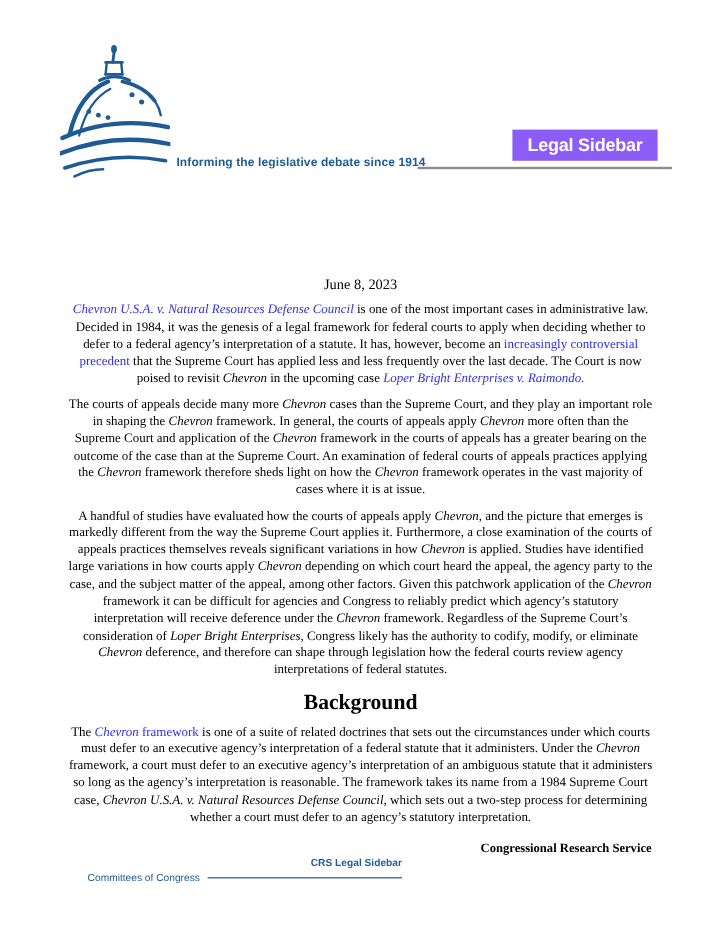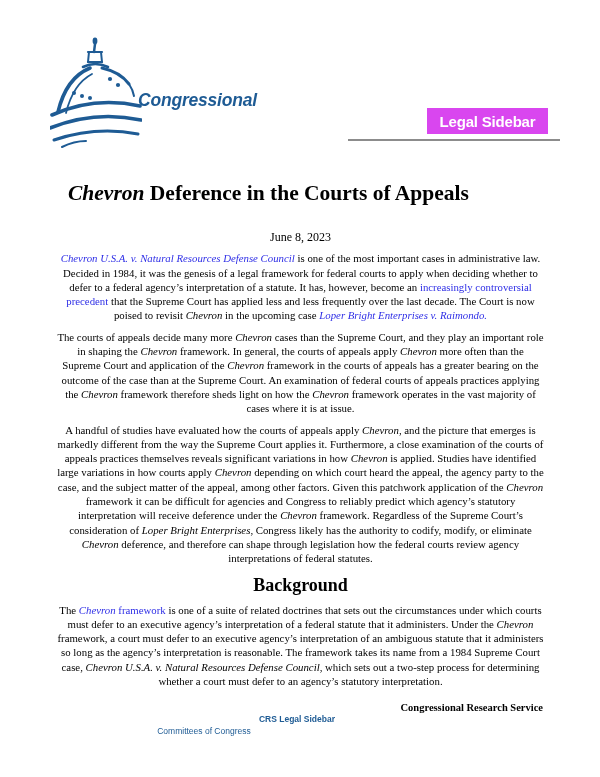--- a/index.html
+++ b/index.html
@@ -8,21 +8,21 @@
 
   
   .dome{position:absolute;left:50px;top:36px;width:92px;height:114px;}
   .org{position:absolute;left:138px;top:93px;
        font-family:"Liberation Sans", sans-serif;font-weight:700;font-style:italic;
        font-size:17.5px;line-height:15.5px;color:#1e5b94;letter-spacing:-0.2px;}
   .tagline{position:absolute;left:147px;top:130px;
        font-family:"Liberation Sans", sans-serif;font-weight:700;
        font-size:10px;color:#1e5b94;letter-spacing:0.1px;}
   .header-rule{position:absolute;left:348px;top:139px;width:212px;height:2px;background:#8c8c8c;}
-  .badge{position:absolute;left:427px;top:108px;width:121px;height:26px;background:#d946ef;
+  .badge{position:absolute;left:427px;top:108px;width:121px;height:26px;background:#8b5cf6;
        display:flex;align-items:center;justify-content:center;
        font-family:"Liberation Sans", sans-serif;font-weight:700;font-size:15px;color:#fff;
        letter-spacing:-0.2px;}
 
   
   .title{position:absolute;left:68px;top:180px;width:490px;
        font-size:21.5px;font-weight:700;line-height:26px;}
   .body-col{position:absolute;left:57px;top:230px;width:487px;
        font-size:10.8px;line-height:14.3px;text-align:center;}
   .date{font-size:12px;margin:0 0 12px 0;}
@@ -33,21 +33,21 @@
   .section-heading{font-size:18px;font-weight:700;margin:8px 0 7px 0;line-height:22px;}
 
   
   .footer-right{position:absolute;right:57px;top:656px;text-align:right;
        font-size:10.5px;line-height:16px;margin-top:44px;}
   .footer-right .org-name{font-weight:700;}
   .footer-left{position:absolute;left:73px;top:714px;
        font-family:"Liberation Sans", sans-serif;font-size:8.5px;line-height:11.5px;
        color:#1e5b94;width:262px;}
   .footer-left .bold{font-weight:700;text-align:right;}
-  .fl-line{display:flex;align-items:center;flex-direction:column;}
+  .fl-line{display:flex;align-items:center;}
   .fl-rule{flex:1;height:1px;background:#1e5b94;margin-left:6px;}
 </style>
 </head>
 <body>
 
 <div class="page">
 
   <svg class="dome" viewBox="0 0 92 114" fill="none" stroke="#1e5b94" stroke-linecap="round">
     <ellipse cx="45" cy="5" rx="2.4" ry="3.4" fill="#1e5b94" stroke="none"></ellipse>
     <path d="M45,8 L44,16" stroke-width="2.4"></path>
@@ -64,26 +64,25 @@
     <circle cx="24" cy="57" r="2" fill="#1e5b94" stroke="none"></circle>
     <circle cx="32" cy="60" r="2" fill="#1e5b94" stroke="none"></circle>
     <circle cx="40" cy="62" r="2" fill="#1e5b94" stroke="none"></circle>
     <path d="M2,79 Q44,60 90,70" stroke-width="3.6"></path>
     <path d="M0,92 Q45,74 91,84" stroke-width="3.6"></path>
     <path d="M4,104 Q46,90 88,98" stroke-width="3"></path>
     <path d="M12,111 Q24,105 36,105" stroke-width="2"></path>
   </svg>
 
   <div class="org">
-    <div>Congressional</div>
   </div>
+  <div class="tagline">Informing the legislative debate since 1914</div>
   <div class="header-rule"></div>
   <div class="badge">Legal Sidebar</div>
 
-  <h1 class="title" style="margin:0;"><span class="seg-italic">Chevron</span><span> Deference in the Courts of Appeals</span></h1>
 
   <div class="body-col">
     <p class="date">June 8, 2023</p>
     <p><span class="seg-link-italic">Chevron U.S.A. v. Natural Resources Defense Council</span><span> is one of the most important cases in administrative law. Decided in 1984, it was the genesis of a legal framework for federal courts to apply when deciding whether to defer to a federal agency’s interpretation of a statute. It has, however, become an </span><span class="seg-link">increasingly controversial precedent</span><span> that the Supreme Court has applied less and less frequently over the last decade. The Court is now poised to revisit </span><span class="seg-italic">Chevron</span><span> in the upcoming case </span><span class="seg-link-italic">Loper Bright Enterprises v. Raimondo.</span></p>
     <p><span>The courts of appeals decide many more </span><span class="seg-italic">Chevron</span><span> cases than the Supreme Court, and they play an important role in shaping the </span><span class="seg-italic">Chevron</span><span> framework. In general, the courts of appeals apply </span><span class="seg-italic">Chevron</span><span> more often than the Supreme Court and application of the </span><span class="seg-italic">Chevron</span><span> framework in the courts of appeals has a greater bearing on the outcome of the case than at the Supreme Court. An examination of federal courts of appeals practices applying the </span><span class="seg-italic">Chevron</span><span> framework therefore sheds light on how the </span><span class="seg-italic">Chevron</span><span> framework operates in the vast majority of cases where it is at issue.</span></p>
     <p><span>A handful of studies have evaluated how the courts of appeals apply </span><span class="seg-italic">Chevron</span><span>, and the picture that emerges is markedly different from the way the Supreme Court applies it. Furthermore, a close examination of the courts of appeals practices themselves reveals significant variations in how </span><span class="seg-italic">Chevron</span><span> is applied. Studies have identified large variations in how courts apply </span><span class="seg-italic">Chevron</span><span> depending on which court heard the appeal, the agency party to the case, and the subject matter of the appeal, among other factors. Given this patchwork application of the </span><span class="seg-italic">Chevron</span><span> framework it can be difficult for agencies and Congress to reliably predict which agency’s statutory interpretation will receive deference under the </span><span class="seg-italic">Chevron</span><span> framework. Regardless of the Supreme Court’s consideration of </span><span class="seg-italic">Loper Bright Enterprises</span><span>, Congress likely has the authority to codify, modify, or eliminate </span><span class="seg-italic">Chevron</span><span> deference, and therefore can shape through legislation how the federal courts review agency interpretations of federal statutes.</span></p>
     <h2 class="section-heading">Background</h2>
     <p><span>The </span><span class="seg-link-italic">Chevron</span><span class="seg-link"> framework</span><span> is one of a suite of related doctrines that sets out the circumstances under which courts must defer to an executive agency’s interpretation of a federal statute that it administers. Under the </span><span class="seg-italic">Chevron</span><span> framework, a court must defer to an executive agency’s interpretation of an ambiguous statute that it administers so long as the agency’s interpretation is reasonable. The framework takes its name from a 1984 Supreme Court case, </span><span class="seg-italic">Chevron U.S.A. v. Natural Resources Defense Council</span><span>, which sets out a two-step process for determining whether a court must defer to an agency’s statutory interpretation.</span></p>
   </div>
 

